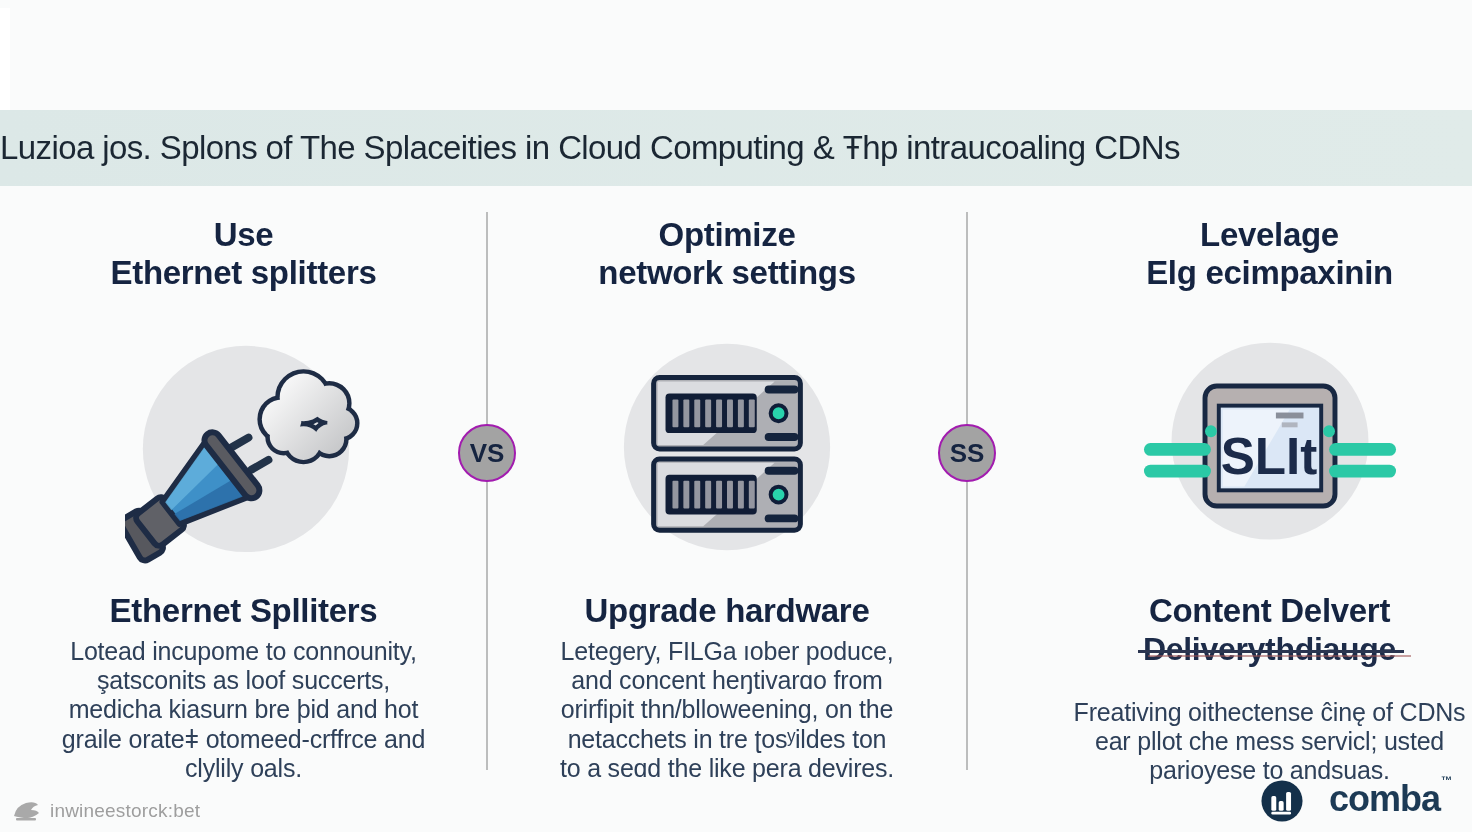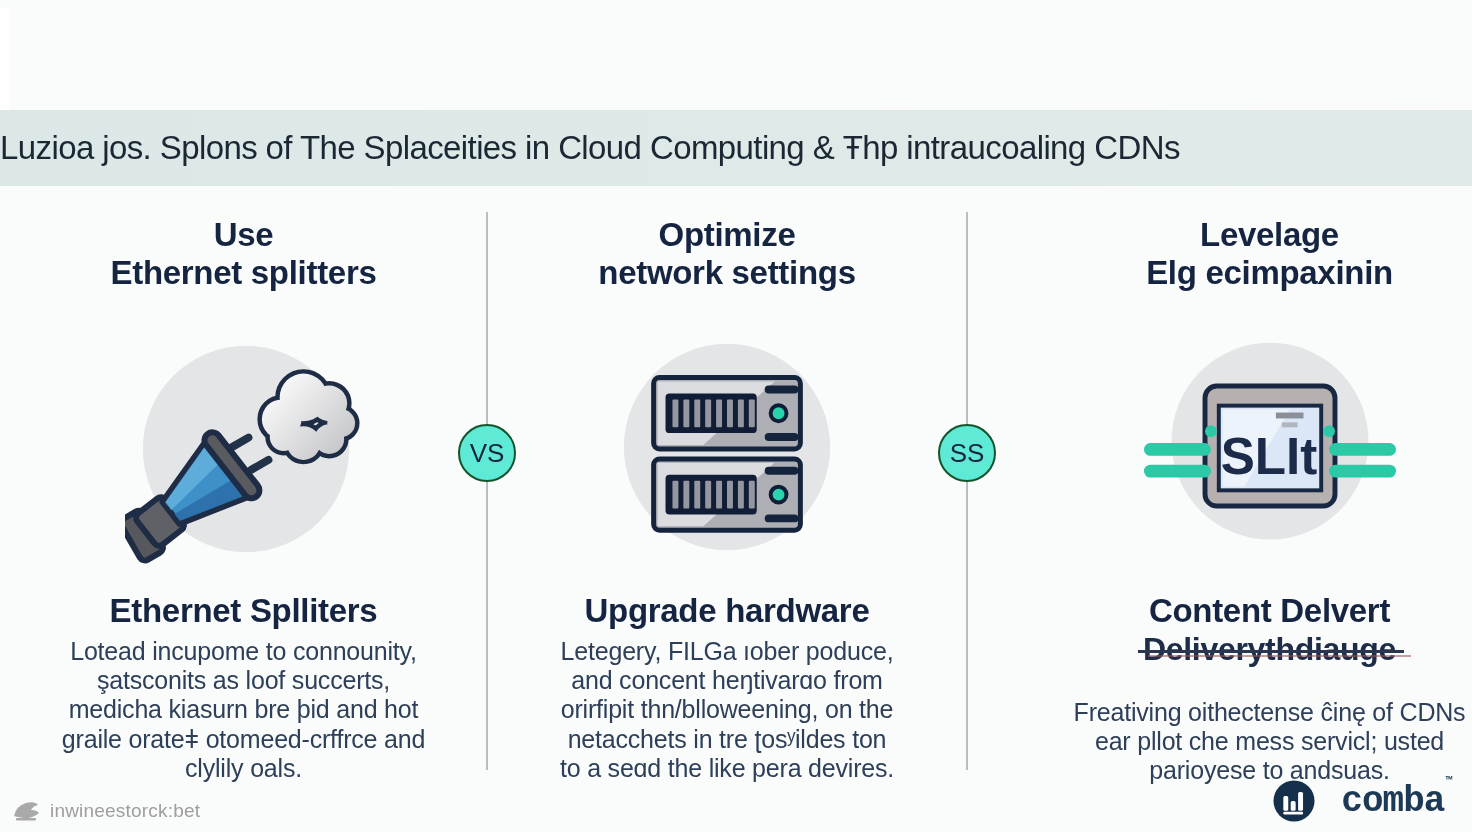--- a/index.html
+++ b/index.html
@@ -62,32 +62,32 @@
     line-height:1.17; white-space:pre-line; letter-spacing:-0.2px;
   }
   .col-3 .col-body { margin-top:30px; }
   
   .divider {
     position:absolute; top:212px; width:2px; height:558px; background:#9b9b9b; opacity:0.65;
   }
   .divider-1 { left:486px; } .divider-2 { left:966px; }
   .vs-badge {
     position:absolute; top:424px; width:58px; height:58px; border-radius:50%;
-    background:#5eead4; border:2px solid #14532d;
+    background:#a3a3a3; border:2px solid #a21caf;
     display:flex; align-items:center; justify-content:center;
-    color:#152440; font-size:26px; font-weight:400;
+    color:#152440; font-size:26px; font-weight:700;
   }
   .vs-1 { left:458px; } .vs-2 { left:938px; }
   
   .watermark {
     position:absolute; left:12px; bottom:10px; display:flex; align-items:flex-end; gap:10px;
   }
   .watermark-text { color:#9e9e9e; font-size:19px; font-weight:500; letter-spacing:0.2px; }
   .brand-logo {
-    position:absolute; right:22px; bottom:8px; display:flex; align-items:center; gap:24px;font-family:Liberation Mono, monospace;
+    position:absolute; right:22px; bottom:8px; display:flex; gap:24px;
   }
   .brand-text { color:#1c3a55; font-size:36px; font-weight:700; letter-spacing:-1px; }
   .brand-tm { color:#1c3a55; font-size:11px; vertical-align:super; position:relative; top:-14px; left:1px; }
 </style>
 </head>
 <body>
 
 <div class="page">
 
   <div class="edge-strip"></div>

